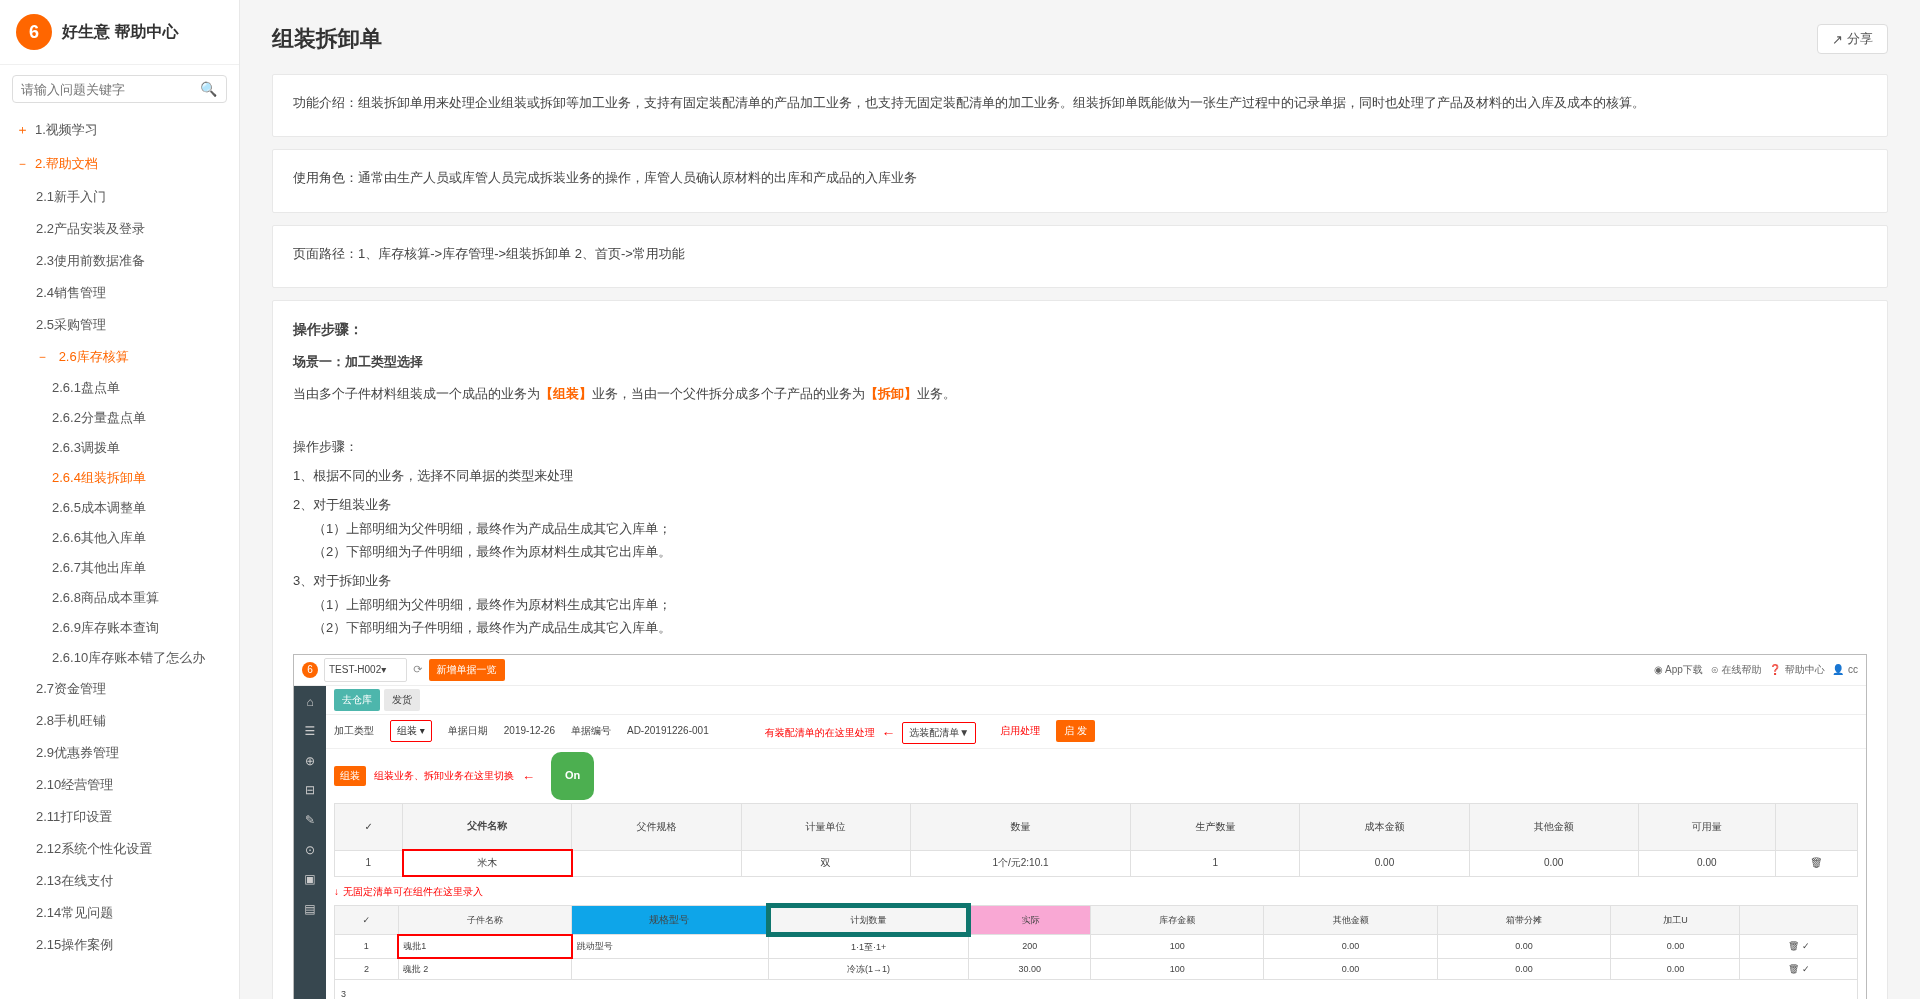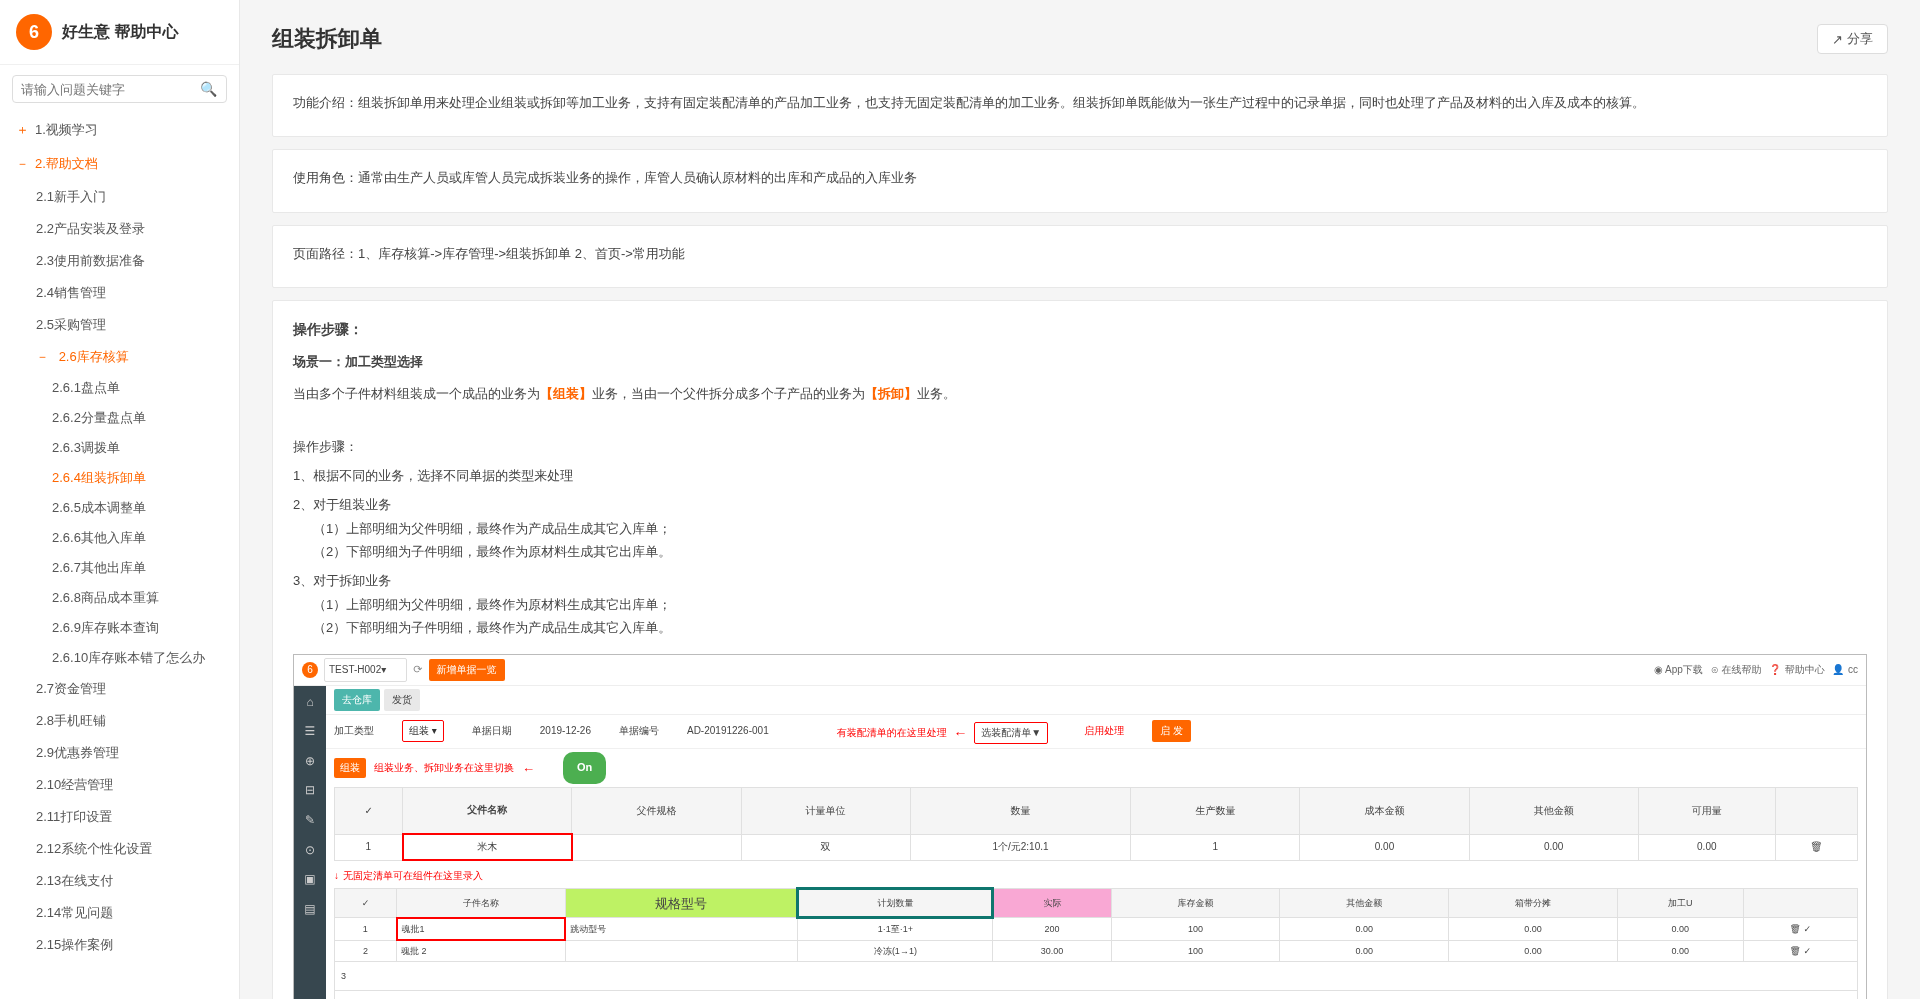--- a/index.html
+++ b/index.html
@@ -255,21 +255,21 @@
           <span style="color:#ccc; font-size:12px; cursor:pointer;">▤</span>
         </div>
 
         <div style="flex:1; background:#fff;">
 
           <div style="background:#fff; border-bottom:1px solid #eee; padding:3px 8px; display:flex; align-items:center; gap:4px;">
             <div style="background:#4db6ac; color:#fff; border-radius:2px; padding:2px 8px; font-size:10px; cursor:pointer;">去仓库</div>
             <div style="background:#e8e8e8; border-radius:2px; padding:2px 8px; font-size:10px; cursor:pointer;">发货</div>
           </div>
 
-          <div style="padding:4px 8px; display:flex; align-items:center; gap:28px; font-size:10px; border-bottom:1px solid #f0f0f0; flex-wrap:wrap;">
+          <div style="padding:4px 8px; display:flex; align-items:center; gap:16px; font-size:10px; border-bottom:1px solid #f0f0f0; flex-wrap:wrap;">
             <span>加工类型</span>
             <span style="border:1px solid red; padding:1px 6px; border-radius:2px; color:#333;">组装 ▾</span>
             <span>单据日期</span>
             <span>2019-12-26</span>
             <span>单据编号</span>
             <span>AD-20191226-001</span>
 
             <div style="position:relative; margin-left:40px;">
               <span style="color:red; font-size:10px;">有装配清单的在这里处理</span>
               <span style="color:red; font-size:14px; margin-left:4px;">←</span>
@@ -279,21 +279,21 @@
               <span style="color:red; font-size:10px;">启用处理</span>
             </div>
             <div style="background:#f60; color:#fff; border-radius:2px; padding:2px 8px; font-size:10px; cursor:pointer;">启 发</div>
           </div>
 
           <div style="position:relative; padding:3px 8px; background:#fff; font-size:10px; display:flex; align-items:center; gap:8px;">
             <span style="background:#f60; color:#fff; border-radius:2px; padding:1px 6px; font-size:10px;">组装</span>
             <span style="color:red; font-size:10px;">组装业务、拆卸业务在这里切换</span>
             <span style="color:red; font-size:13px;">←</span>
 
-            <span style="background:#4caf50; color:#fff; border-radius:10px; padding:6px 14px; font-size:11px; font-weight:bold; margin-left:20px;">On</span>
+            <span style="background:#4caf50; color:#fff; border-radius:10px; padding:14px 14px; font-size:11px; font-weight:bold; margin-left:8px;">On</span>
           </div>
 
           <div style="padding:0 8px 4px 8px;">
             <table style="width:100%; border-collapse:collapse; font-size:10px;">
               <thead>
                 <tr>
                   <th style="background:#f5f5f5; border:1px solid #e0e0e0; padding:3px 6px; font-weight:normal; text-align:center;">✓</th>
                   <th style="background:#f5f5f5; border:1px solid #e0e0e0; padding:3px 6px; font-weight:bold; text-align:center;">父件名称</th>
                   <th style="background:#f5f5f5; border:1px solid #e0e0e0; padding:3px 6px; font-weight:normal; text-align:center;">父件规格</th>
                   <th style="background:#f5f5f5; border:1px solid #e0e0e0; padding:3px 6px; font-weight:normal; text-align:center;">计量单位</th>
@@ -326,22 +326,22 @@
             <span style="color:red; margin-right:4px;">↓</span>
             <span style="color:red;">无固定清单可在组件在这里录入</span>
           </div>
 
           <div style="padding:0 8px 4px 8px;">
             <table style="width:100%; border-collapse:collapse; font-size:10px;">
               <thead>
                 <tr>
                   <th style="background:#f5f5f5; border:1px solid #e0e0e0; padding:2px 4px; font-weight:normal; font-size:9px; text-align:center;">✓</th>
                   <th style="background:#f5f5f5; border:1px solid #e0e0e0; padding:4px 4px; font-weight:normal; font-size:9px; text-align:center;">子件名称</th>
-                  <th style="background:#bef264; border:1px solid #e0e0e0; padding:2px 4px; font-weight:normal; font-size:13px; text-align:center;">规格型号</th>
-                  <th style="background:#f5f5f5; border:3px solid #0f766e; padding:2px 4px; font-weight:normal; font-size:9px; text-align:center;">计划数量</th>
+                  <th style="background:#0ea5e9; border:1px solid #e0e0e0; padding:2px 4px; font-weight:normal; font-size:10px; text-align:center;">规格型号</th>
+                  <th style="background:#f5f5f5; border:5px solid #0f766e; padding:2px 4px; font-weight:normal; font-size:9px; text-align:center;">计划数量</th>
                   <th style="background:#f9a8d4; border:1px solid #e0e0e0; padding:6px 4px; font-weight:normal; font-size:9px; text-align:center;">实际</th>
                   <th style="background:#f5f5f5; border:1px solid #e0e0e0; padding:2px 4px; font-weight:normal; font-size:9px; text-align:center;">库存金额</th>
                   <th style="background:#f5f5f5; border:1px solid #e0e0e0; padding:2px 4px; font-weight:normal; font-size:9px; text-align:center;">其他金额</th>
                   <th style="background:#f5f5f5; border:1px solid #e0e0e0; padding:2px 4px; font-weight:normal; font-size:9px; text-align:center;">箱带分摊</th>
                   <th style="background:#f5f5f5; border:1px solid #e0e0e0; padding:2px 4px; font-weight:normal; font-size:9px; text-align:center;">加工U</th>
                   <th style="background:#f5f5f5; border:1px solid #e0e0e0; padding:2px 4px; font-weight:normal; font-size:9px; text-align:center;"></th>
                 </tr>
               </thead>
               <tbody>
                 <tr>

